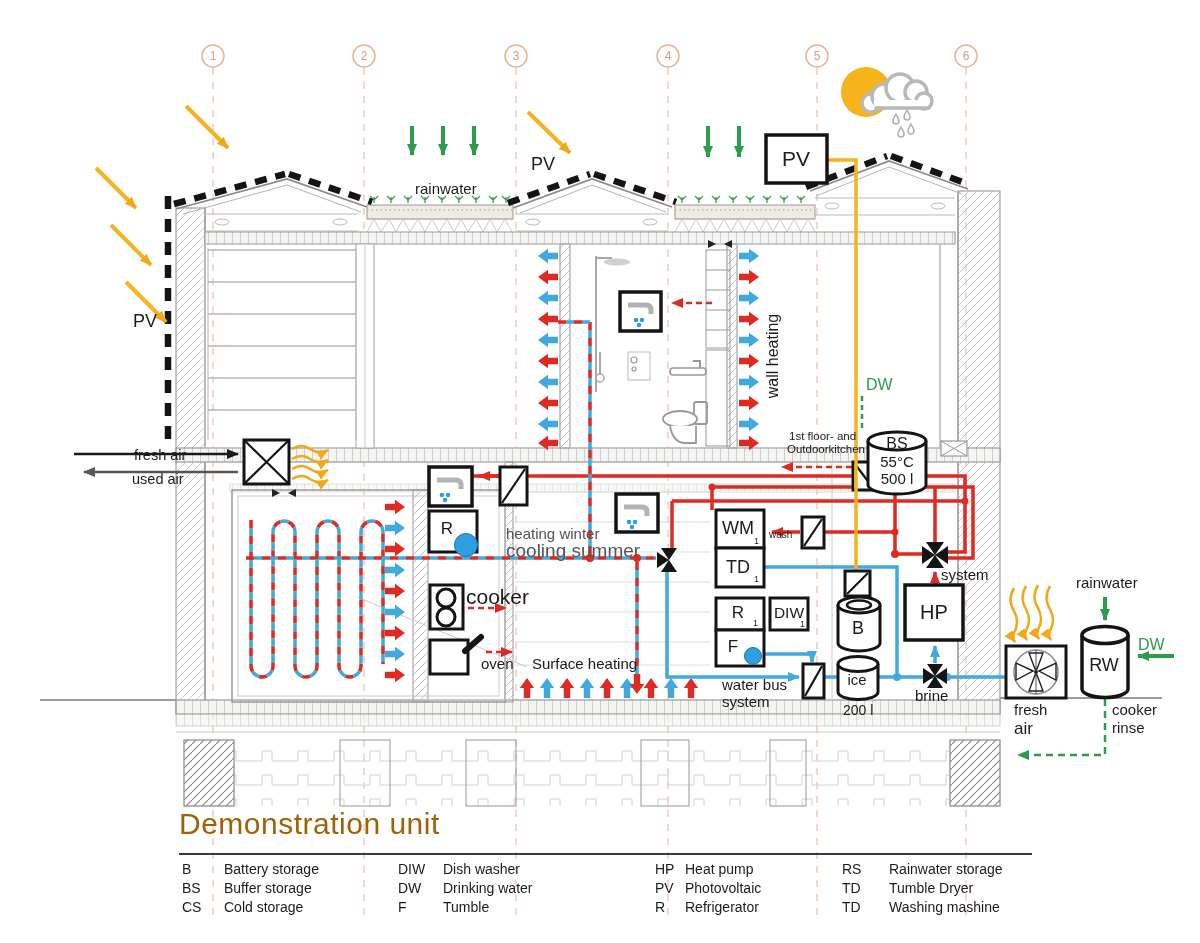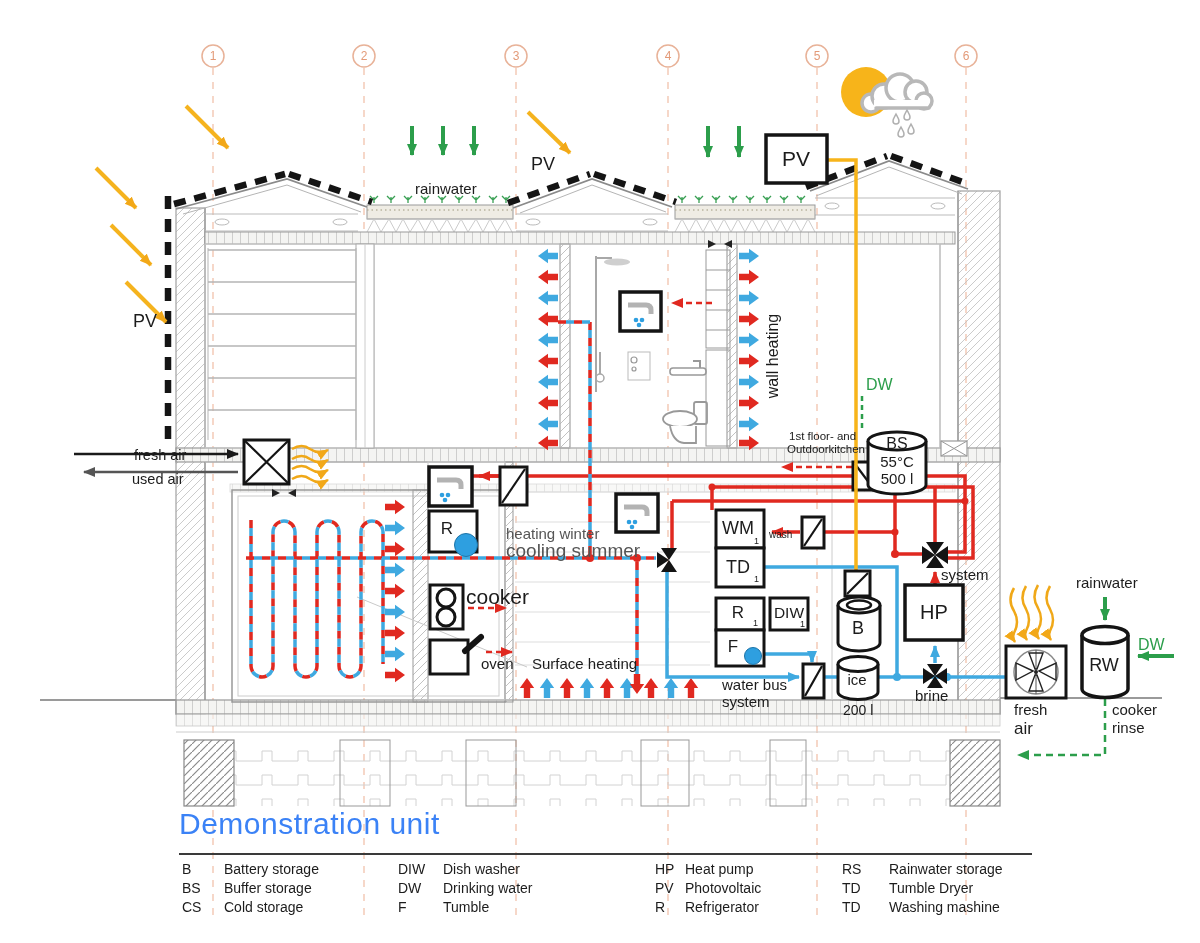--- a/index.html
+++ b/index.html
@@ -6,21 +6,21 @@
   #stage{position:relative;width:1200px;height:943px;background:#fff;overflow:hidden;
          font-family:"Liberation Sans",sans-serif;color:#1c1c1c;}
   #stage svg{position:absolute;left:0;top:0;}
   .lb{position:absolute;white-space:nowrap;line-height:1.05;}
   .ctr{transform:translate(-50%,-50%);text-align:center;}
   .rot{transform:translate(-50%,-50%) rotate(-90deg);}
   .green{color:#2C9E4B;}
   .gray{color:#555;}
   .gridnum{color:#E39A78;font-size:12px;}
   .sub{font-size:9px;}
-  #title{font-size:30px;letter-spacing:.5px;color:#3b82f6;}
+  #title{font-size:30px;letter-spacing:.5px;color:#a16207;}
   #divider{position:absolute;left:179px;top:853px;width:853px;height:2px;background:#3a3a3a;}
   .lrow{display:flex;height:19px;font-size:14px;}
   .labbr{flex:none;}
   .lcol{position:absolute;top:861px;}
 </style>
 </head>
 <body>
 
 <div id="stage">
 

